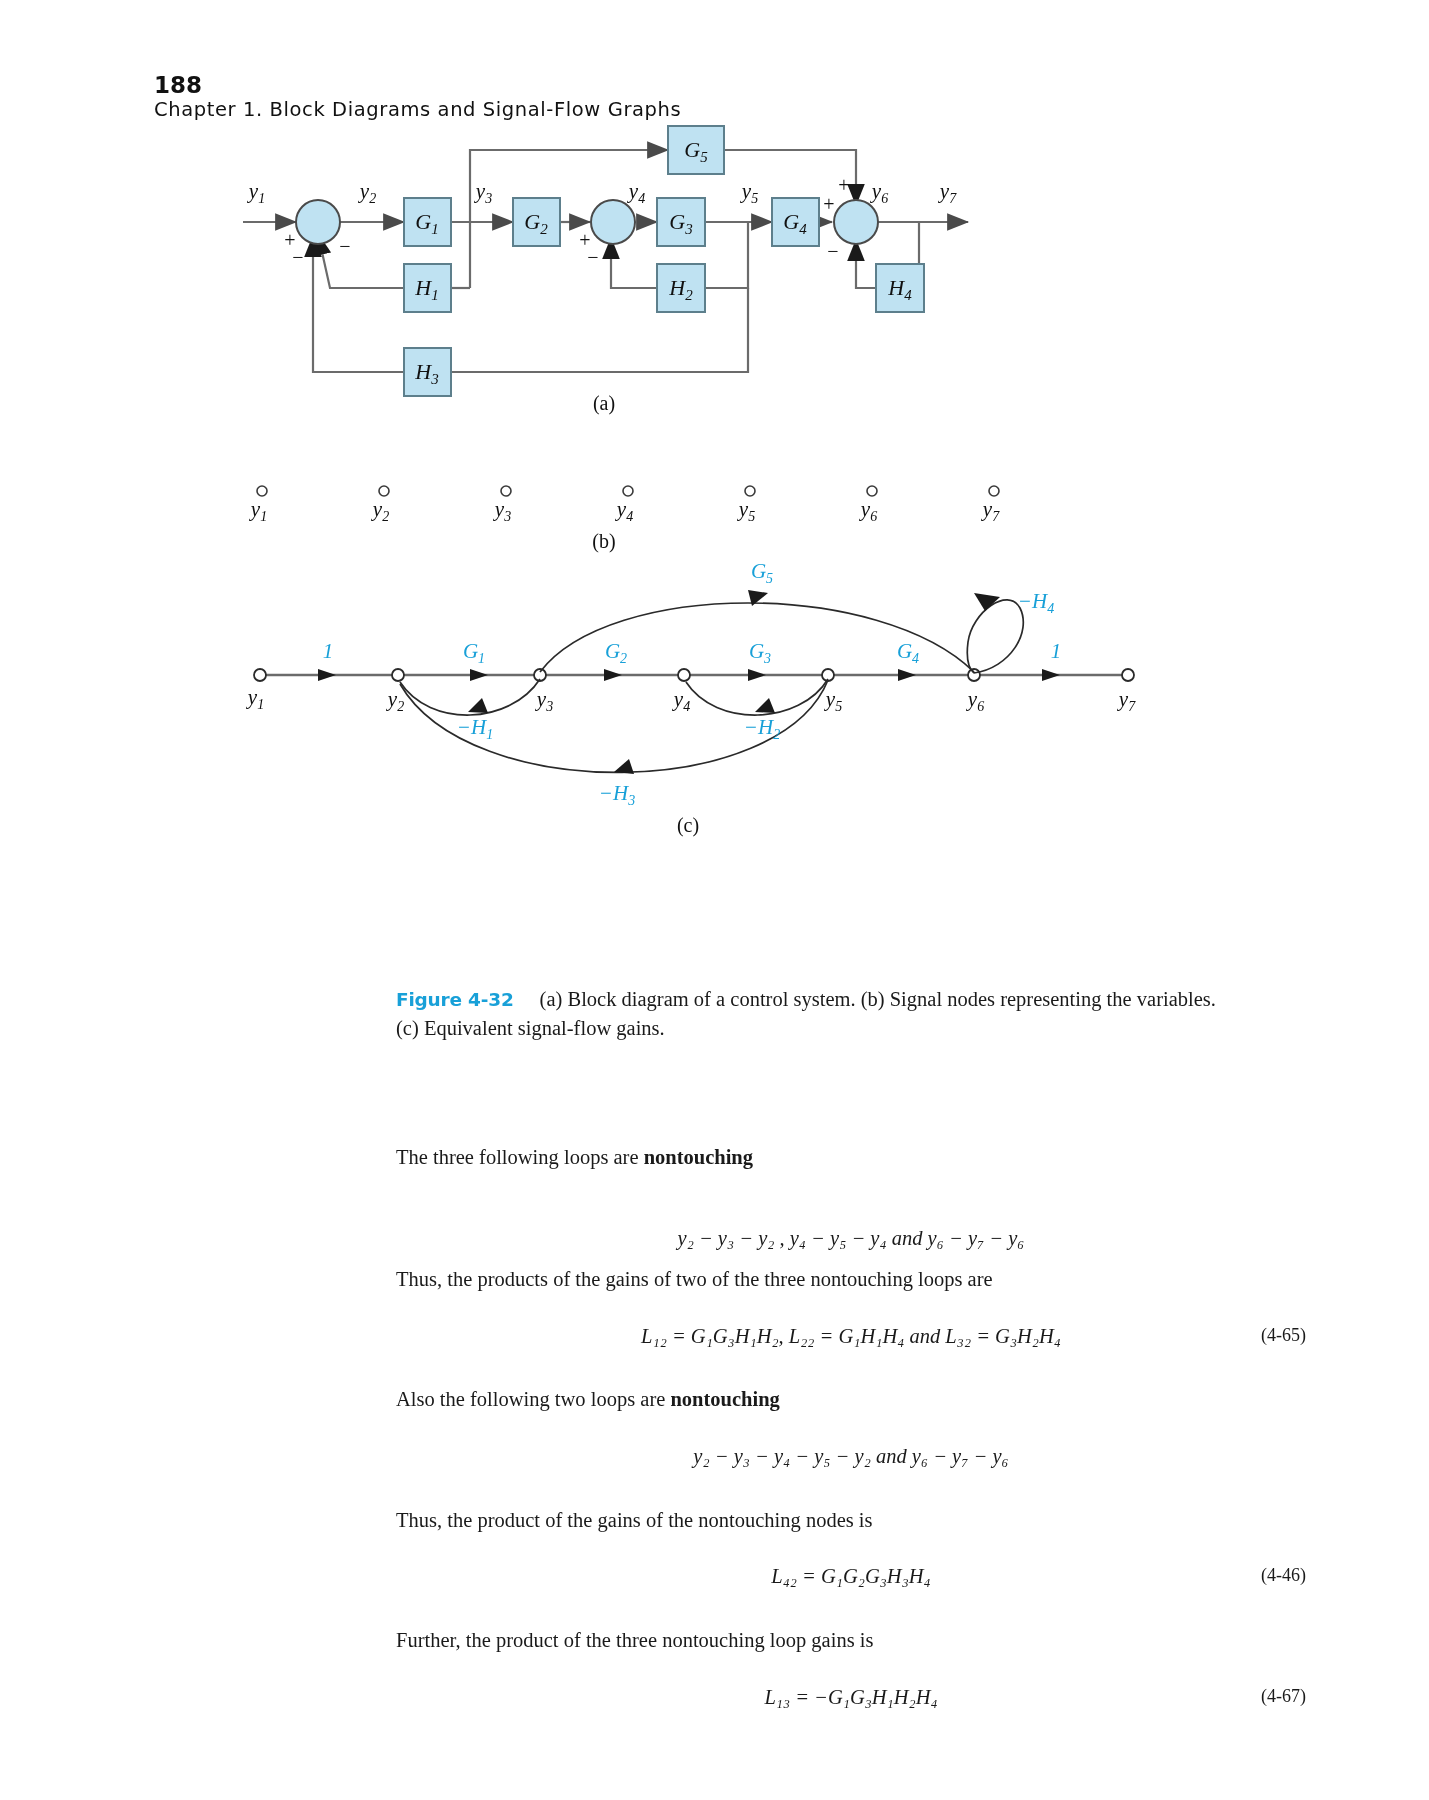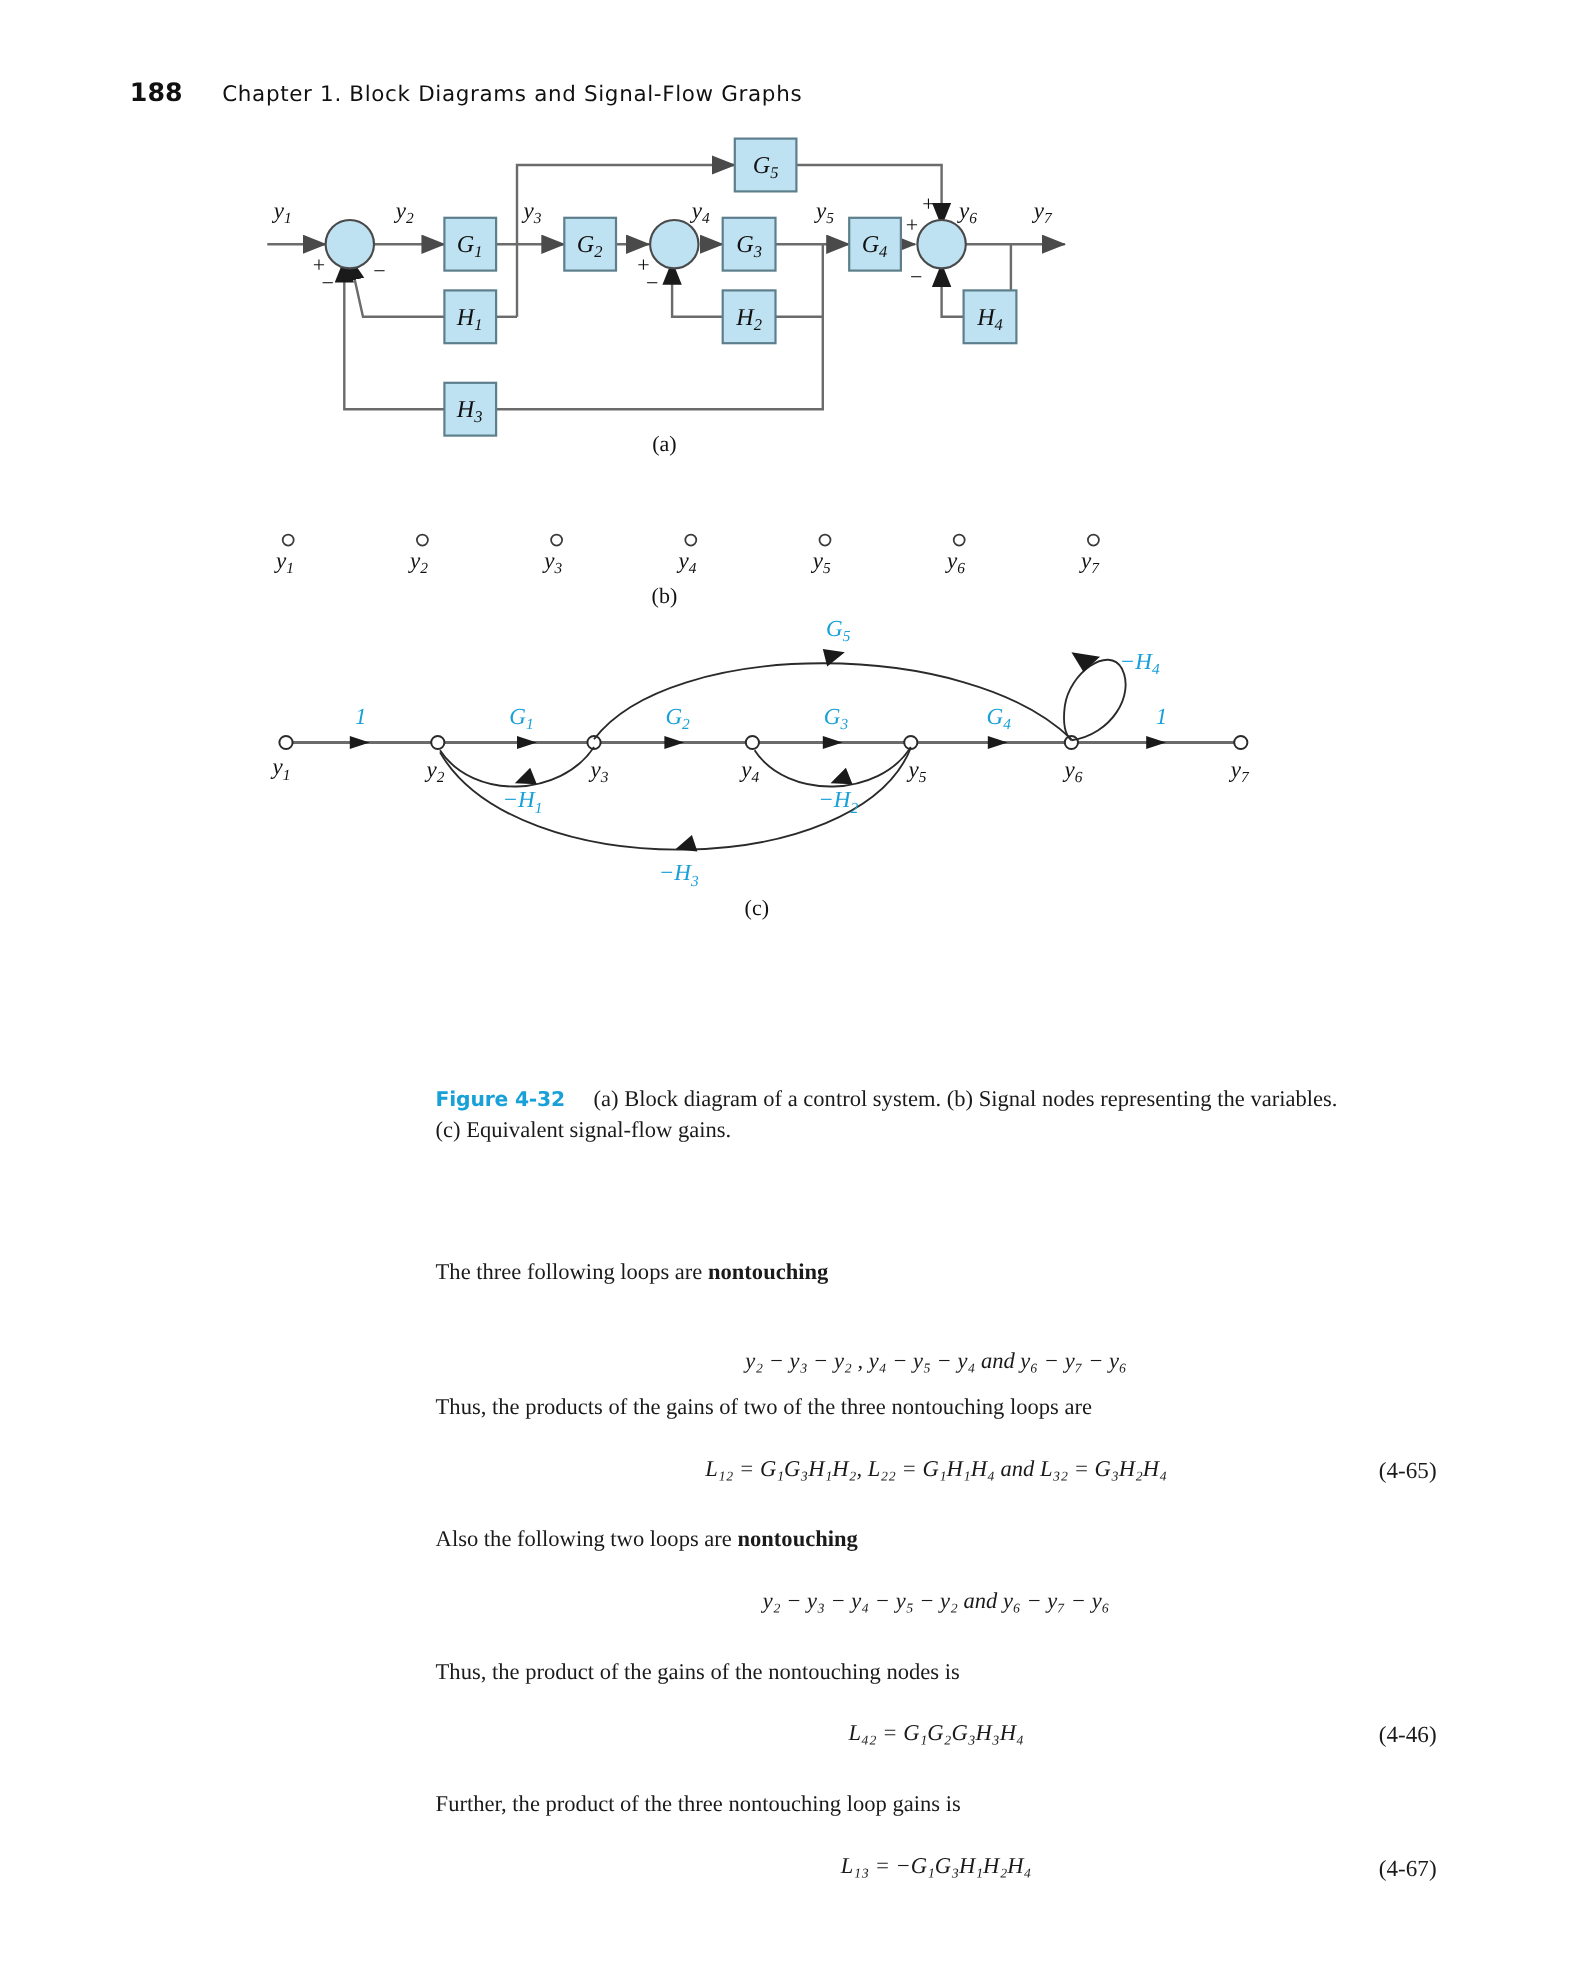--- a/index.html
+++ b/index.html
@@ -7,21 +7,21 @@
     width:1429px; height:1800px;
     background:#ffffff;
     font-family:"Liberation Serif", serif;
     color:#1a1a1a;
     position:relative;
     overflow:hidden;
   }
   .page { position:relative; width:1429px; height:1800px; }
 
   
-  .hdr { position:absolute; left:118px; top:72px; display:flex; align-items:baseline; }
+  .hdr { position:absolute; left:118px; top:72px; display:flex; align-items:baseline;flex-direction:column; }
   .hdr-num {
     font-family:"DejaVu Sans", sans-serif;
     font-weight:bold; font-size:23px; letter-spacing:0px; color:#111;
   }
   .hdr-title {
     margin-left:36px;
     font-family:"DejaVu Sans", sans-serif;
     font-size:19.5px; letter-spacing:0.6px; color:#111;
   }
 
@@ -42,21 +42,21 @@
   .para {
     position:absolute; left:396px; width:910px;
     font-size:20.5px; line-height:29px;
   }
   .bold { font-weight:bold; }
 
   .eq {
     position:absolute; left:396px; width:910px;
     font-size:20.5px; text-align:center;
   }
-  .eqnum { position:absolute; right:0; top:0; font-size:21px; }
+  .eqnum { position:absolute; right:0; top:0; font-size:18px; }
   .mi { font-style:italic; font-family:"Liberation Serif", serif; }
   .sp { display:inline-block; width:26px; }
 </style>
 </head>
 <body>
 
 <div class="page">
 
   <div class="hdr">
     <span class="hdr-num">188</span>

